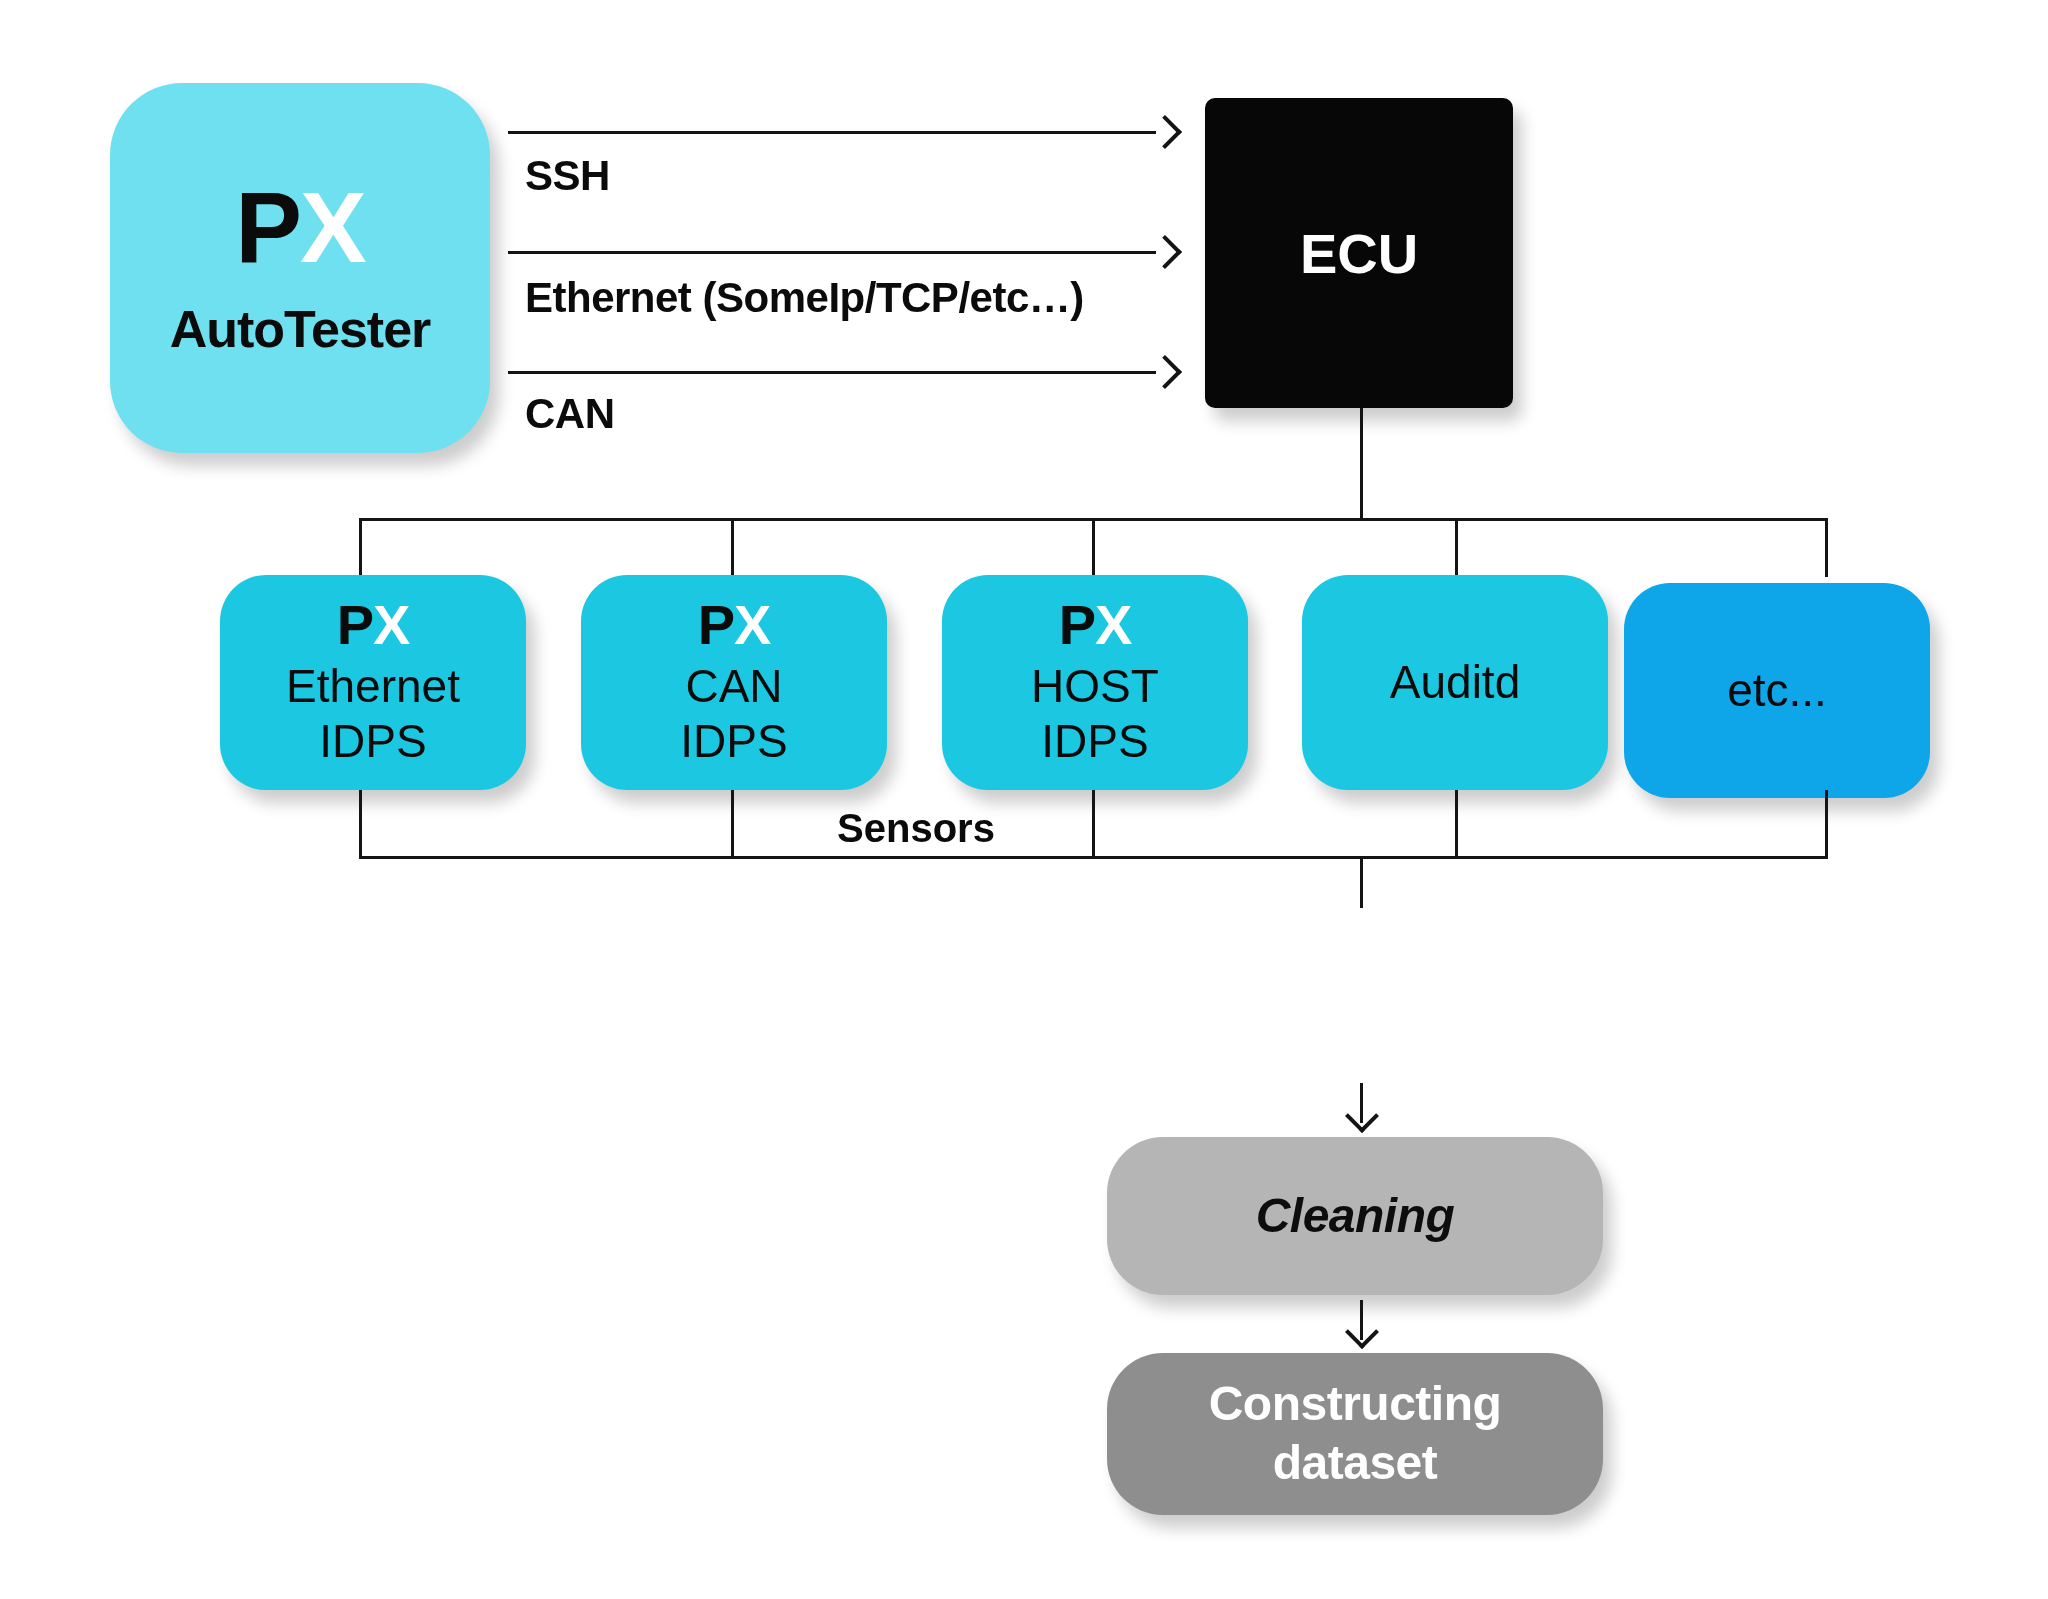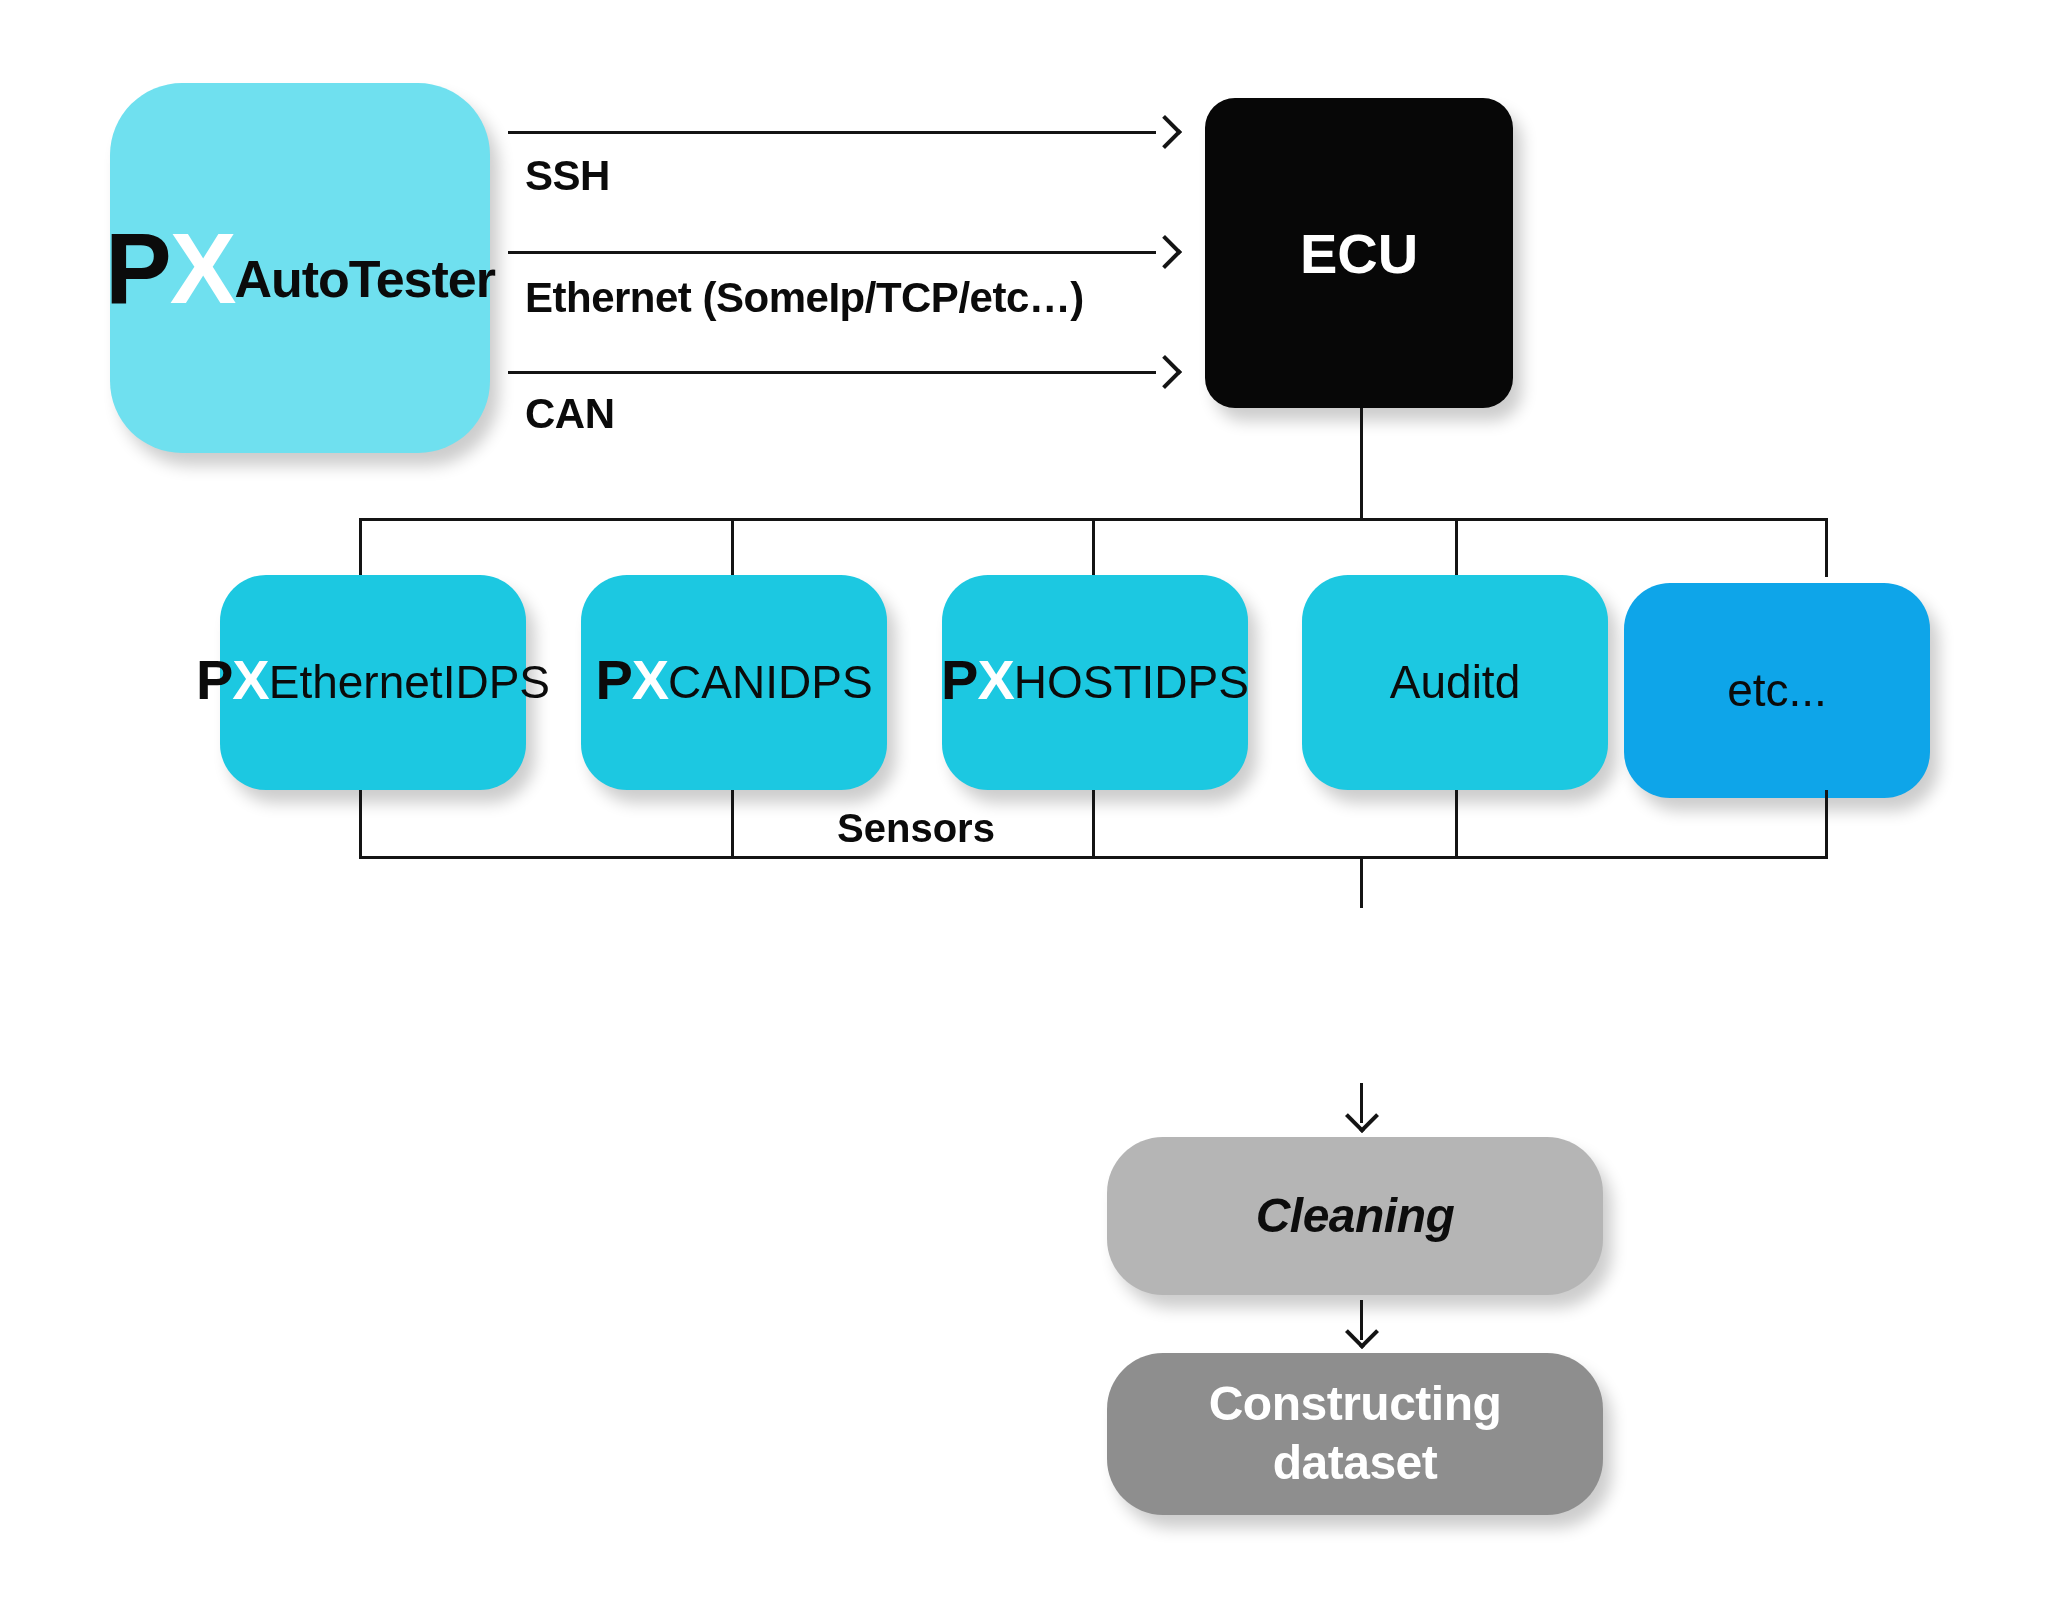--- a/index.html
+++ b/index.html
@@ -5,38 +5,38 @@
   html,body{margin:0;padding:0;background:#ffffff;}
   .canvas{
     position:relative;
     width:2048px;height:1599px;
     background:#ffffff;
     font-family:"Liberation Sans","DejaVu Sans",sans-serif;
     overflow:hidden;
   }
   .box{
     position:absolute;
-    display:flex;flex-direction:row;
+    display:flex;flex-direction:column;
     align-items:center;justify-content:center;
     box-sizing:border-box;
     box-shadow:9px 13px 16px rgba(0,0,0,0.20);
   }
   
   .autotester{
     left:110px;top:83px;width:380px;height:370px;
     border-radius:72px;
   }
   .autotester .logo{font-size:100px;font-weight:bold;letter-spacing:-2px;line-height:1;}
   .autotester .name{font-size:52px;font-weight:bold;color:#0b0b0b;margin-top:22px;letter-spacing:-1px;}
   .logo .p{color:#0b0b0b;}
   .logo .x{color:#ffffff;}
   
   .ecu{
     left:1205px;top:98px;width:308px;height:310px;
-    border-radius:30px;
+    border-radius:10px;
   }
   .ecu .name{font-size:56px;font-weight:bold;color:#ffffff;letter-spacing:0px;}
   
   .hline{position:absolute;height:3px;background:#141414;}
   .vline{position:absolute;width:3px;background:#141414;}
   .chev{
     position:absolute;width:24px;height:24px;
     border-top:4px solid #141414;border-right:4px solid #141414;
     box-sizing:border-box;
   }

